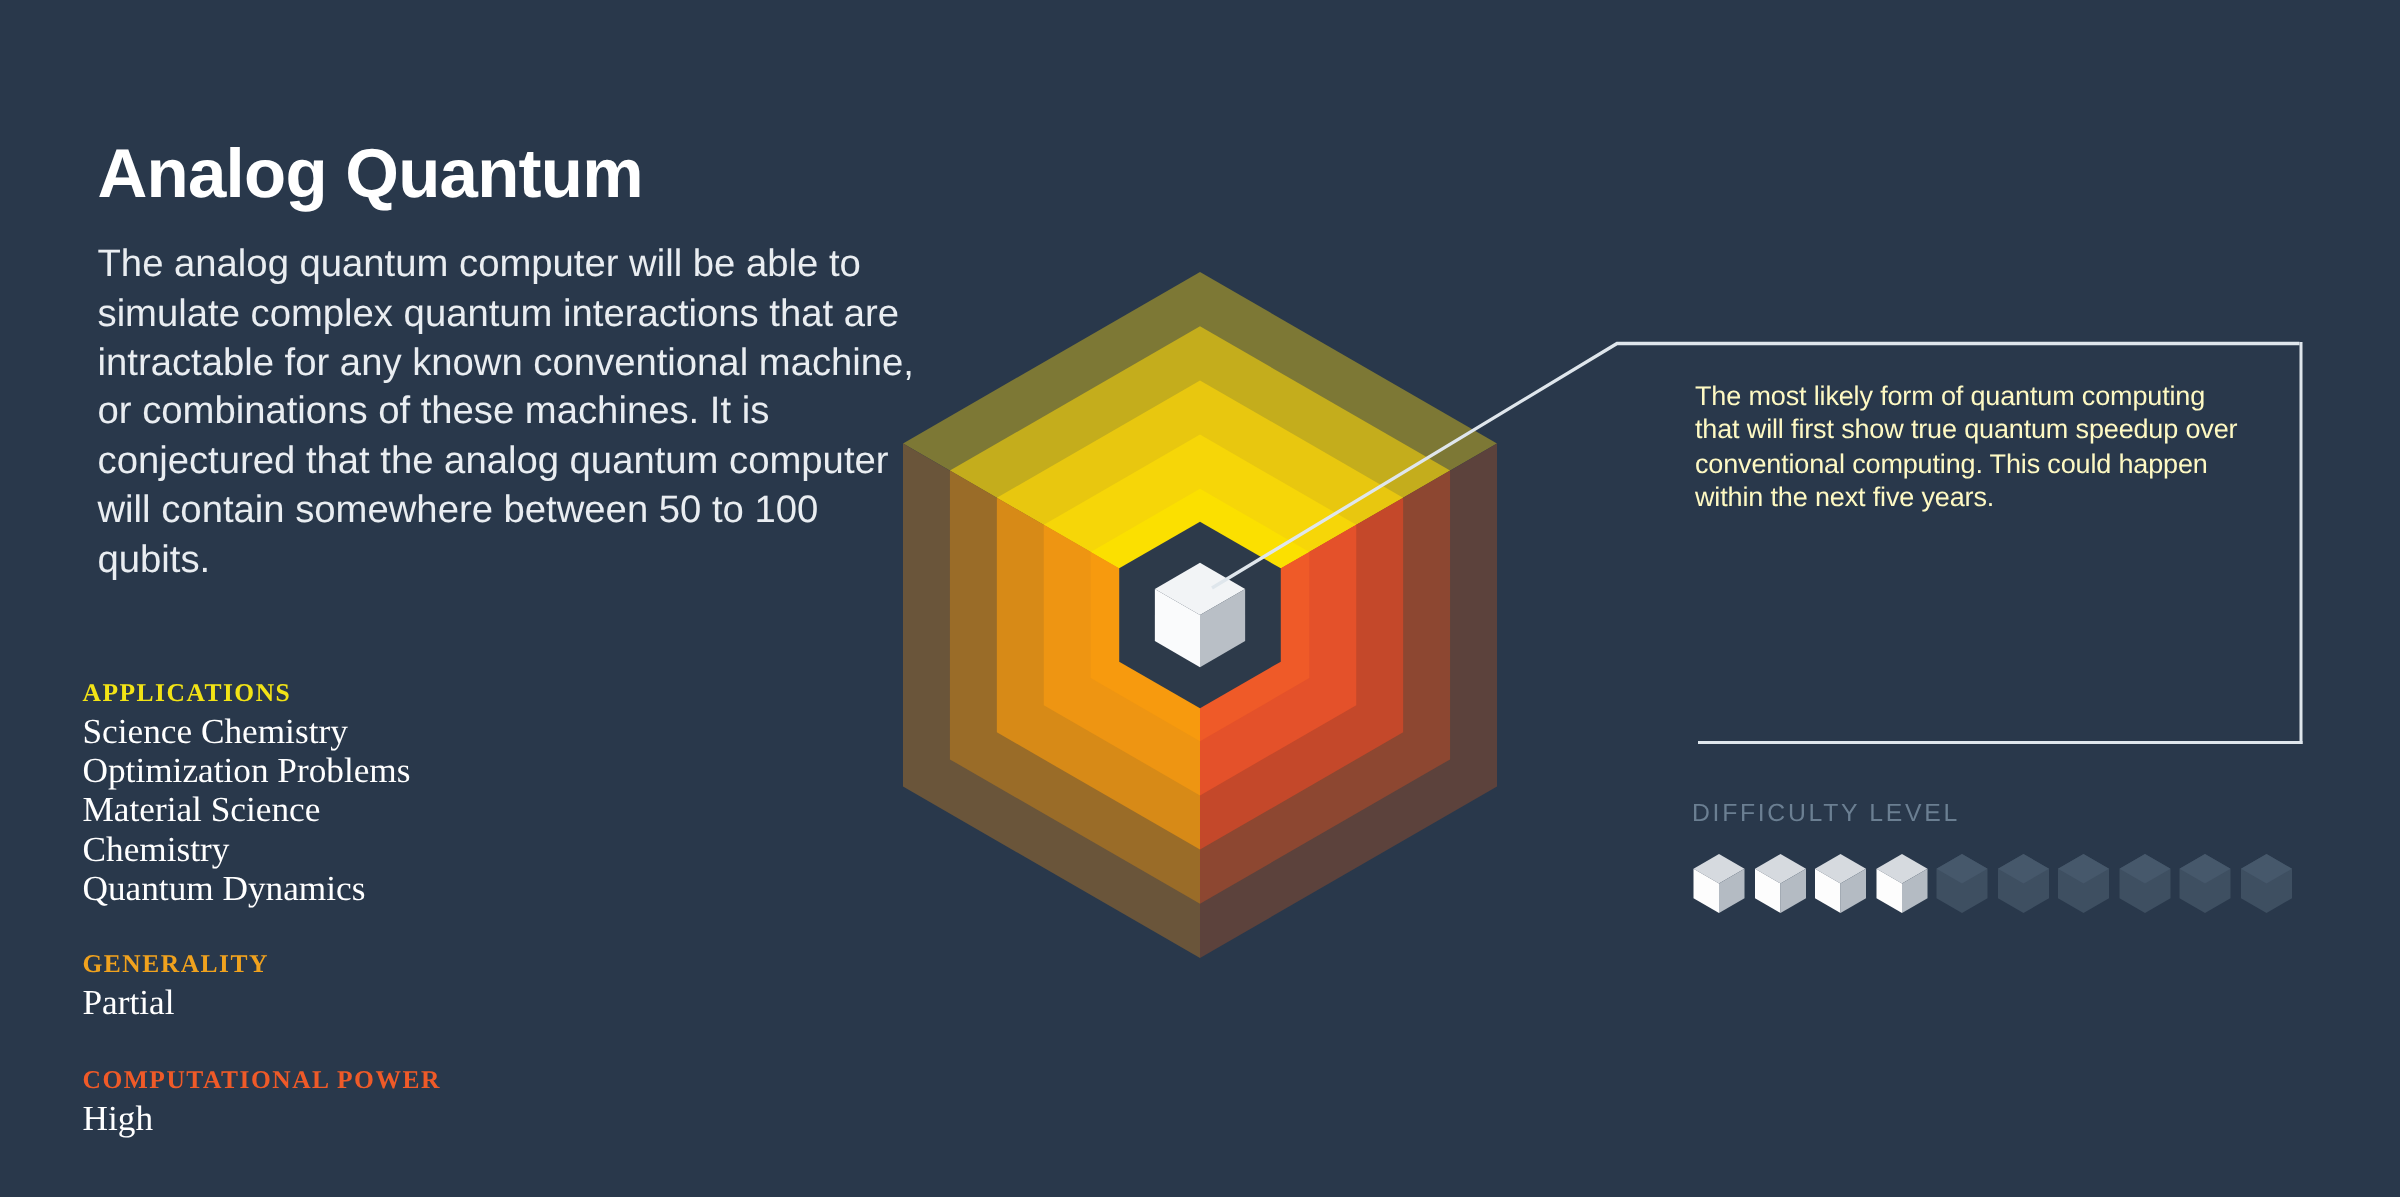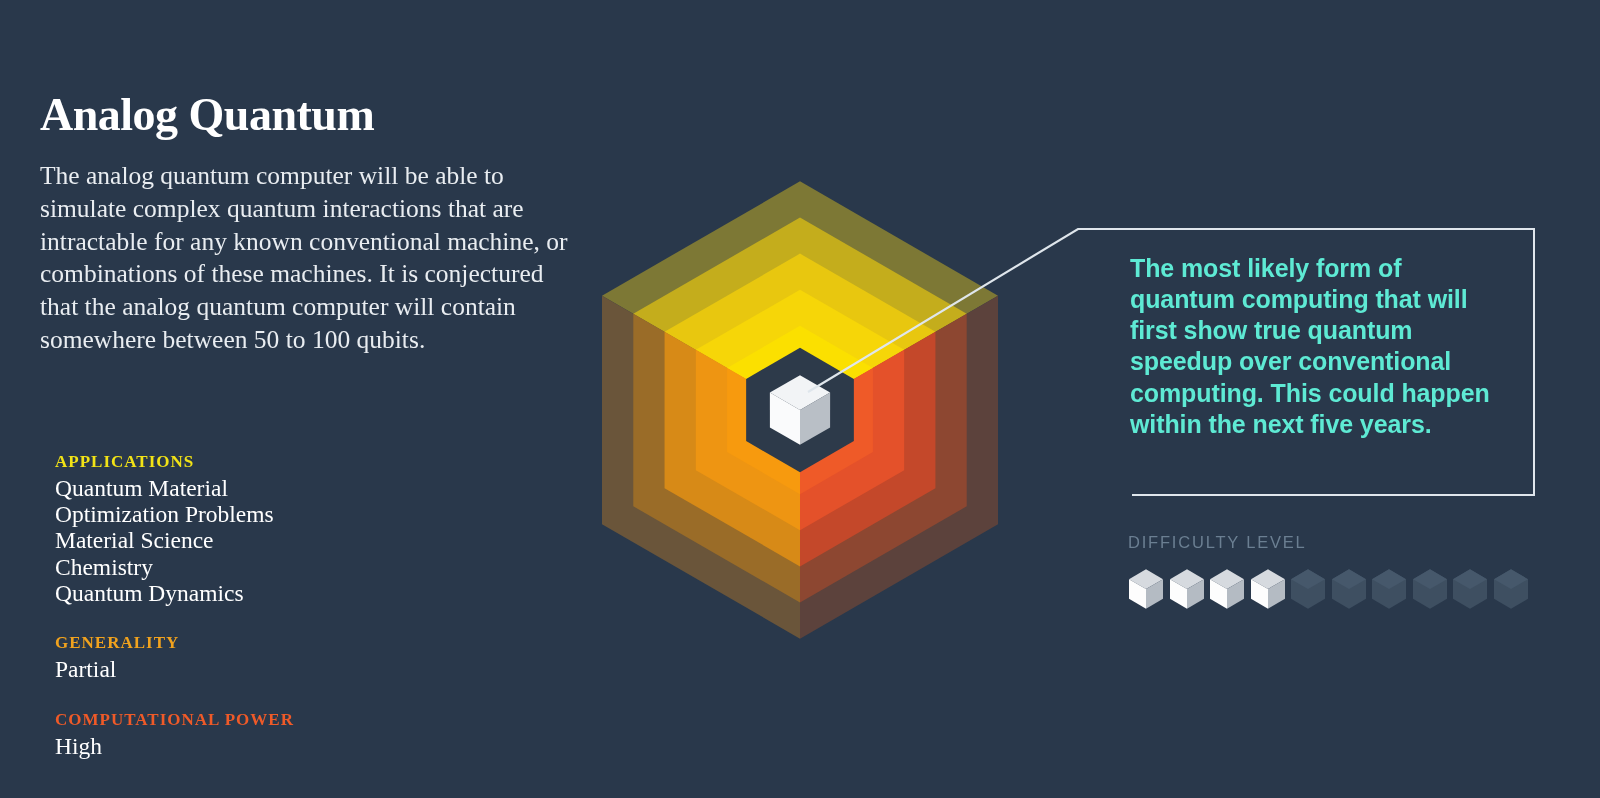--- a/index.html
+++ b/index.html
@@ -6,21 +6,21 @@
   body{
     width:1600px;height:798px;
     background:#29384b;
     font-family:"Liberation Sans","DejaVu Sans",sans-serif;
     overflow:hidden;position:relative;
     -webkit-font-smoothing:antialiased;
   }
   .stage{position:absolute;inset:0;}
 
   
-  .left-col{position:absolute;left:40px;top:92px;width:560px;font-family:Liberation Serif, serif;}
+  .left-col{position:absolute;left:65px;top:92px;width:560px;}
   .title{
     font-size:46px;font-weight:bold;color:#ffffff;
     letter-spacing:-0.5px;line-height:1;margin:0 0 22px 0;
   }
   .intro{
     font-size:25.5px;color:#e9edf1;line-height:1.285;
     margin:0;max-width:545px;font-weight:400;
   }
 
   .meta-block{position:absolute;left:55px;font-family:Liberation Serif, serif;}
@@ -48,21 +48,21 @@
     box-sizing:border-box;
   }
   .callout-border-right{
     position:absolute;right:0;top:0;width:2px;height:268px;background:#dfe6ec;
   }
   .callout-border-bottom{
     position:absolute;left:22px;bottom:0;width:403px;height:2px;background:#dfe6ec;
   }
   .callout-text{
     position:absolute;left:20px;top:25px;width:372px;
-    font-size:25px;font-weight:bold;color:#5eead4;line-height:1.245;
+    font-size:18px;font-weight:normal;color:#fef9c3;line-height:1.245;
     letter-spacing:-0.1px;
   }
 
   
   .difficulty{position:absolute;left:1128px;top:533px;}
   .difficulty-label{
     font-size:16.5px;font-weight:normal;color:#6b7f92;
     letter-spacing:1.8px;margin:0 0 16px 0;
   }
   .difficulty-row{display:flex;gap:4.5px;align-items:center;}
@@ -73,21 +73,21 @@
 
 <div class="stage">
 
   <div class="left-col">
     <h1 class="title">Analog Quantum</h1>
     <p class="intro">The analog quantum computer will be able to simulate complex quantum interactions that are intractable for any known conventional machine, or combinations of these machines. It is conjectured that the analog quantum computer will contain somewhere between 50 to 100 qubits.</p>
   </div>
 
   <div class="meta-block" id="applications-block">
     <div class="meta-label" id="applications-label" style="color: rgb(242, 227, 22);">APPLICATIONS</div>
-    <p class="meta-item">Quantum Material</p>
+    <p class="meta-item">Science Chemistry</p>
     <p class="meta-item">Optimization Problems</p>
     <p class="meta-item">Material Science</p>
     <p class="meta-item">Chemistry</p>
     <p class="meta-item">Quantum Dynamics</p>
   </div>
 
   <div class="meta-block" id="generality-block">
     <div class="meta-label" id="generality-label" style="color: rgb(240, 162, 30);">GENERALITY</div>
     <p class="meta-item">Partial</p>
   </div>

